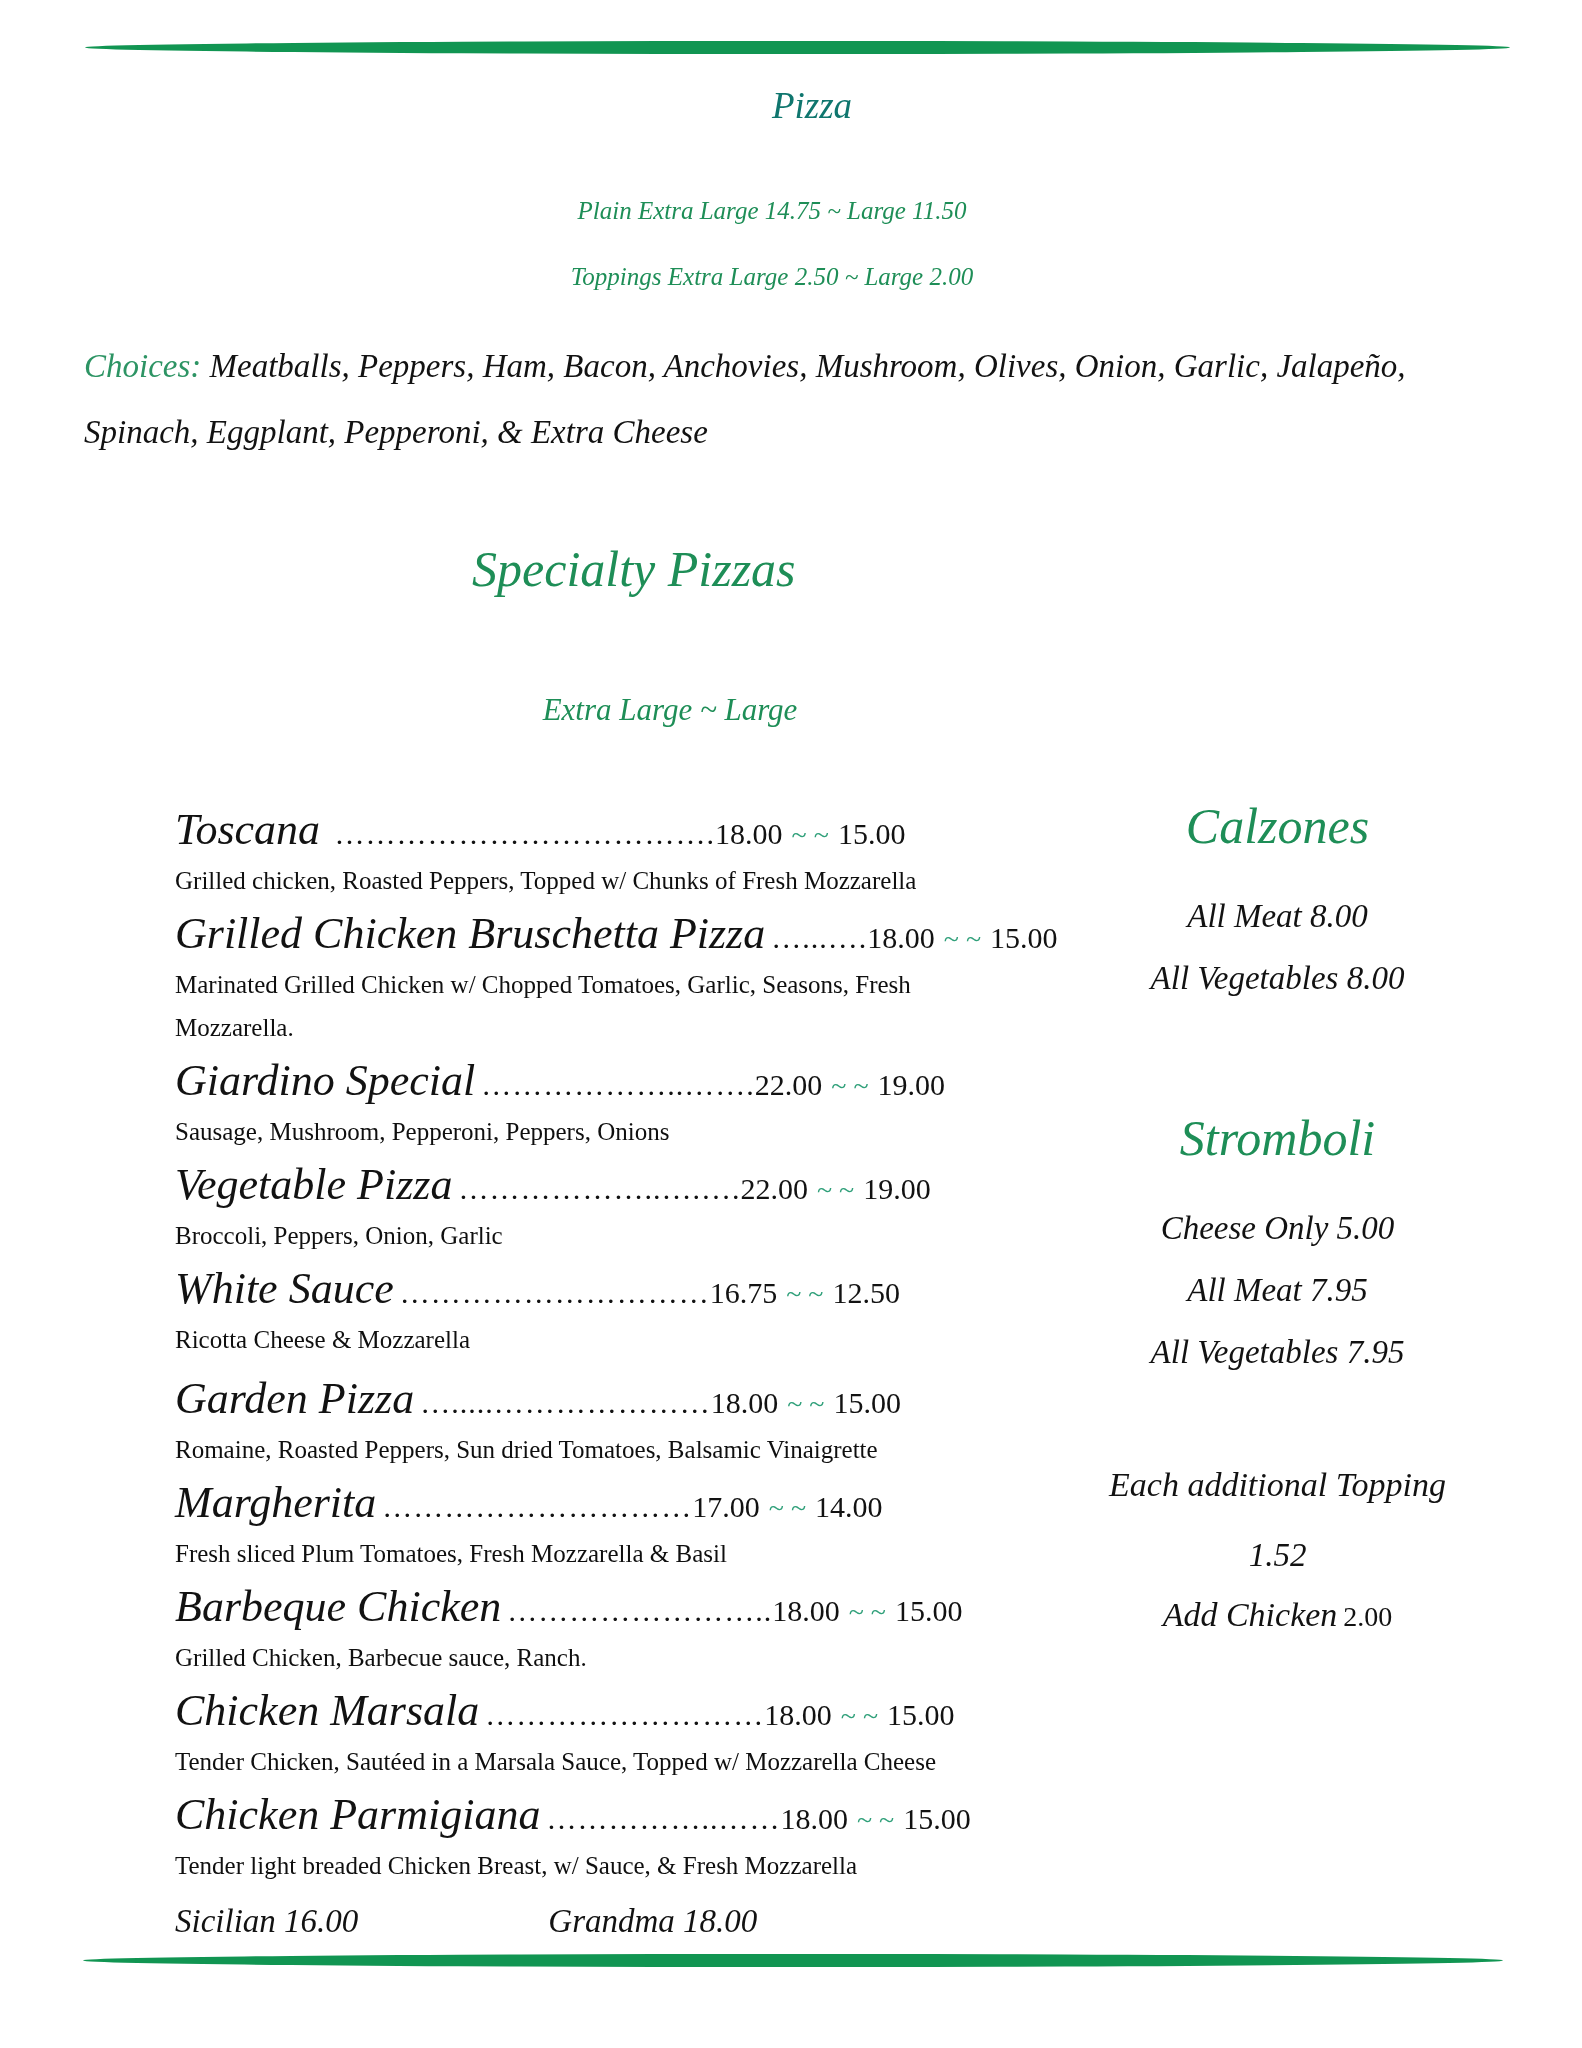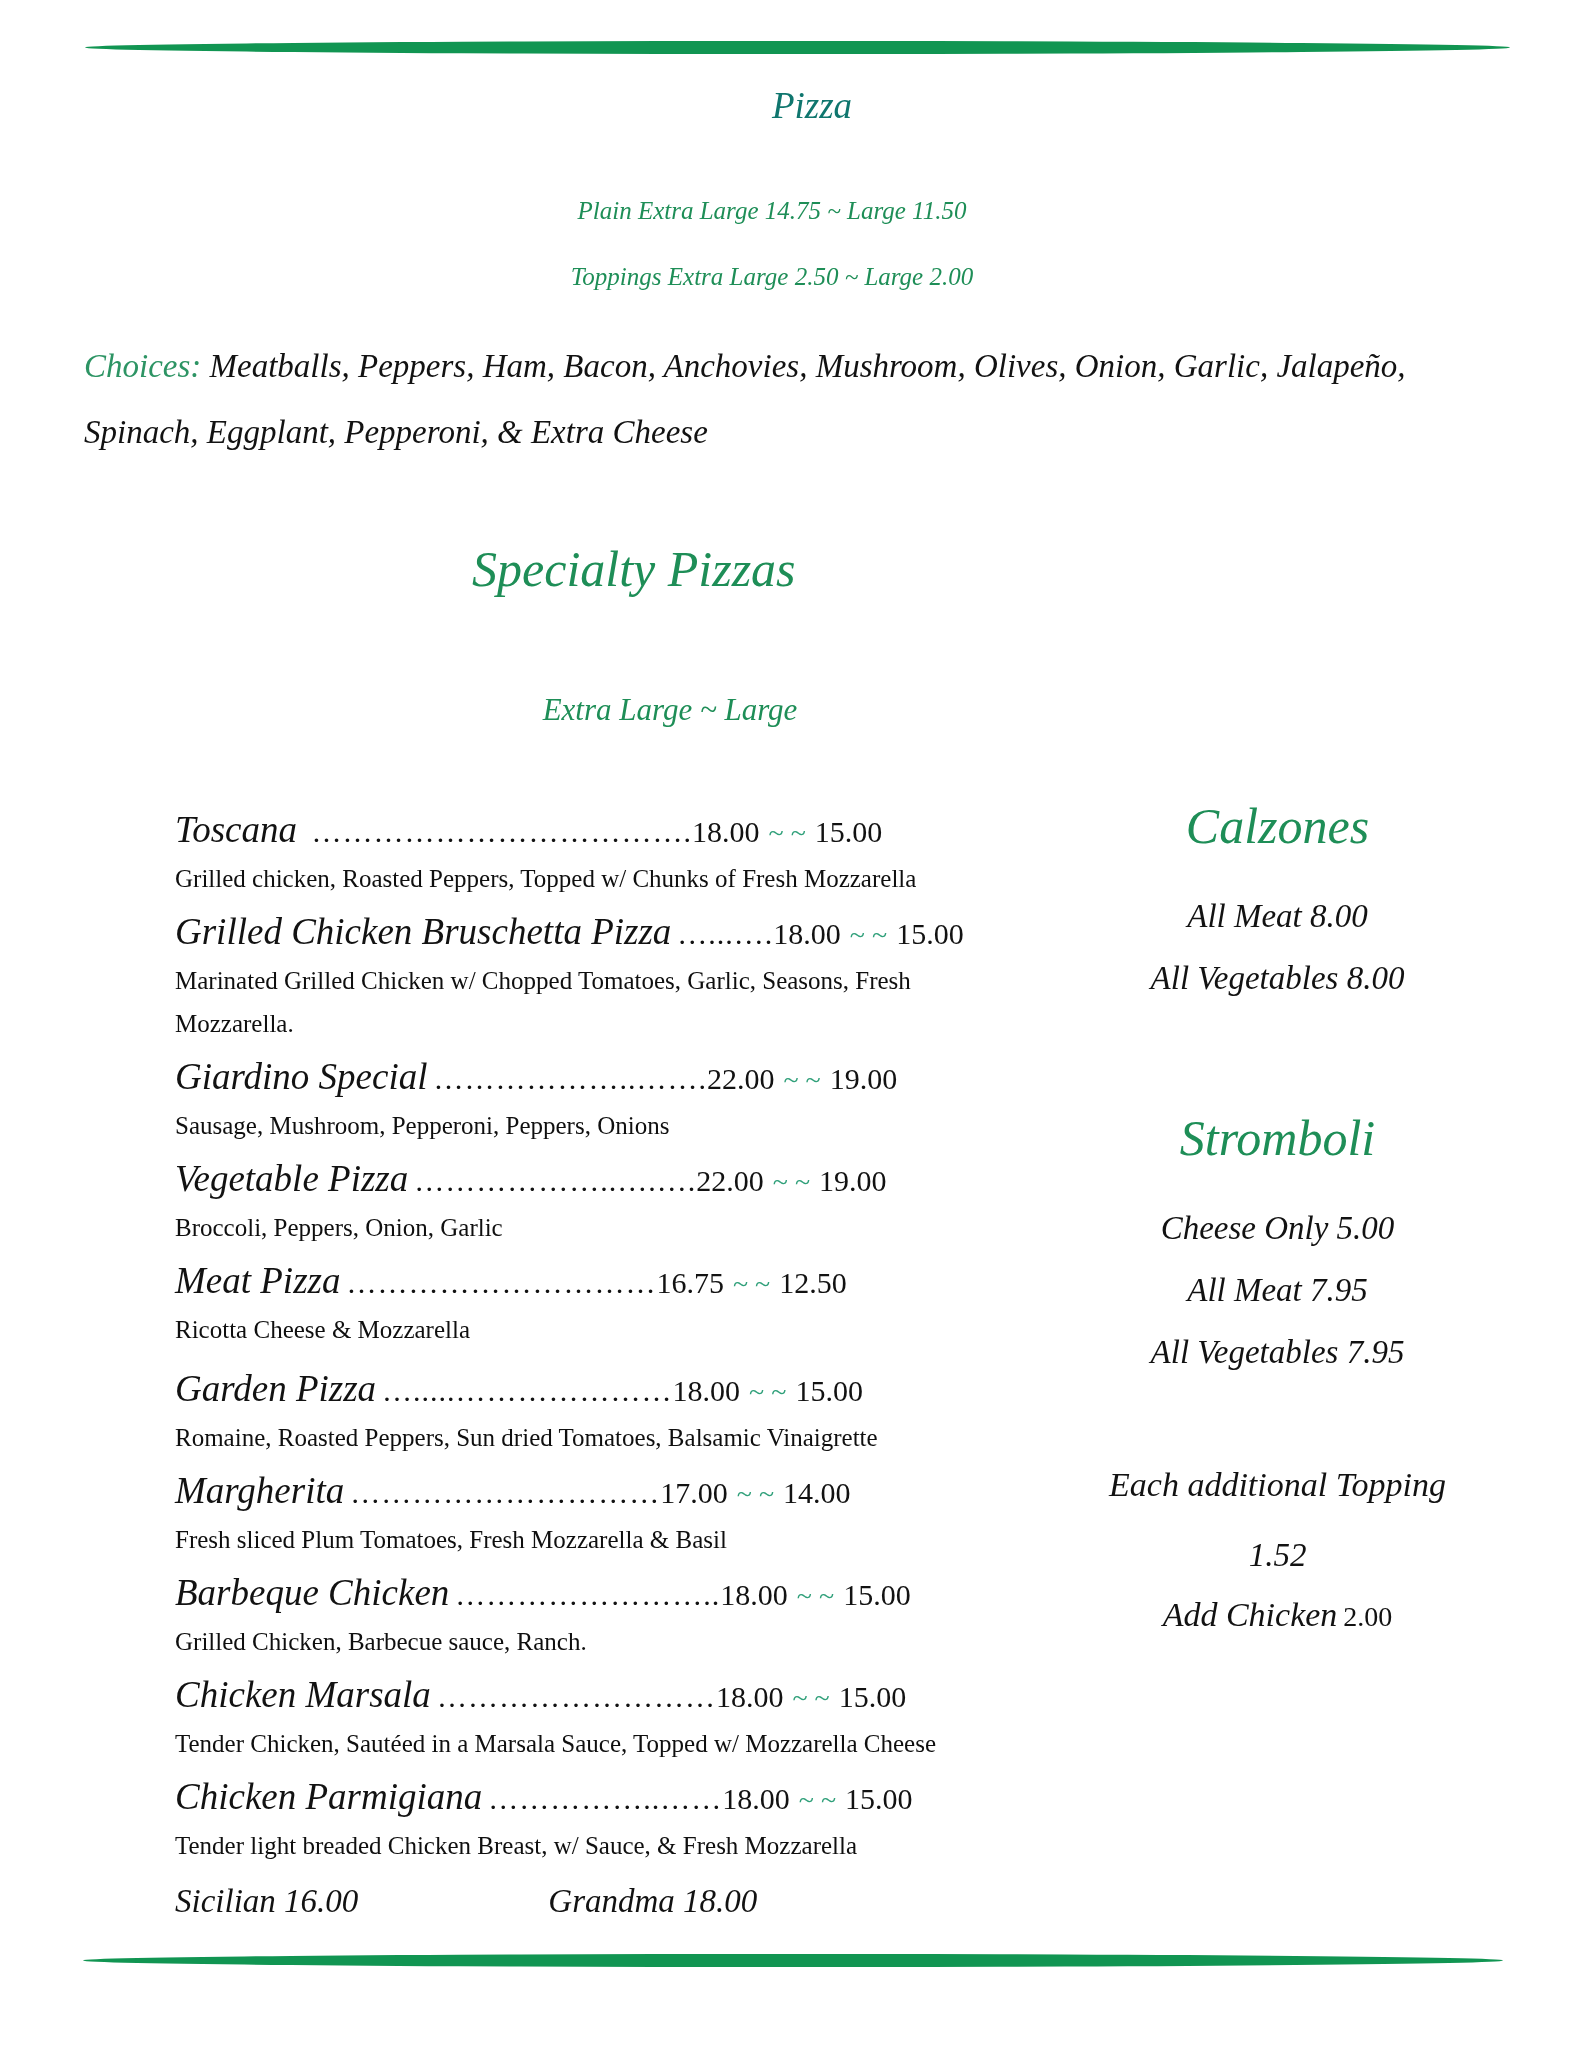--- a/index.html
+++ b/index.html
@@ -43,21 +43,21 @@
     font-size:50px;line-height:58px;color:#1e8e57;
   }
   .size-note-wrap{position:absolute;left:70px;top:692px;width:1200px;text-align:center;}
   .size-note{font-size:31px;line-height:36px;color:#1e8e57;}
 
   
   .items-col{position:absolute;left:175px;top:806px;width:775px;}
   .menu-item{margin:0 0 8px 0;}
   .menu-item:nth-child(6){margin-top:14px;}
   .item-line{font-size:30px;line-height:48px;white-space:nowrap;}
-  .item-line .nm{font-style:italic;font-size:37px;margin-right:6px;}
+  .item-line .nm{font-style:italic;font-size:44px;margin-right:6px;}
   .item-line .dots{font-size:30px;letter-spacing:1px;}
   .item-line .pr{font-size:30px;}
   .item-line .tl{color:#30a07a;margin:0 9px;font-size:28px;}
   .item-desc{font-size:25px;line-height:43px;color:#0f0f0f;}
 
   .footer-line{margin-top:10px;font-size:33px;line-height:48px;font-style:italic;white-space:nowrap;}
   .footer-line .grandma{margin-left:190px;}
 
   
   .right-col{position:absolute;left:1055px;top:795px;width:445px;text-align:center;}
@@ -112,21 +112,21 @@
       <div class="item-line"><span class="nm">Giardino Special</span><span class="dots">………………..…….</span><span class="pr">22.00</span><span class="tl">~ ~</span><span class="pr">19.00</span></div>
       <div class="item-desc">Sausage, Mushroom, Pepperoni, Peppers, Onions</div>
     </div>
 
     <div class="menu-item">
       <div class="item-line"><span class="nm">Vegetable Pizza</span><span class="dots">………………..….….</span><span class="pr">22.00</span><span class="tl">~ ~</span><span class="pr">19.00</span></div>
       <div class="item-desc">Broccoli, Peppers, Onion, Garlic</div>
     </div>
 
     <div class="menu-item">
-      <div class="item-line"><span class="nm">Meat Pizza</span><span class="dots">…………………………</span><span class="pr">16.75</span><span class="tl">~ ~</span><span class="pr">12.50</span></div>
+      <div class="item-line"><span class="nm">White Sauce</span><span class="dots">…………………………</span><span class="pr">16.75</span><span class="tl">~ ~</span><span class="pr">12.50</span></div>
       <div class="item-desc">Ricotta Cheese &amp; Mozzarella</div>
     </div>
 
     <div class="menu-item">
       <div class="item-line"><span class="nm">Garden Pizza</span><span class="dots">….....…………………</span><span class="pr">18.00</span><span class="tl">~ ~</span><span class="pr">15.00</span></div>
       <div class="item-desc">Romaine, Roasted Peppers, Sun dried Tomatoes, Balsamic Vinaigrette</div>
     </div>
 
     <div class="menu-item">
       <div class="item-line"><span class="nm">Margherita</span><span class="dots">…………………………</span><span class="pr">17.00</span><span class="tl">~ ~</span><span class="pr">14.00</span></div>

